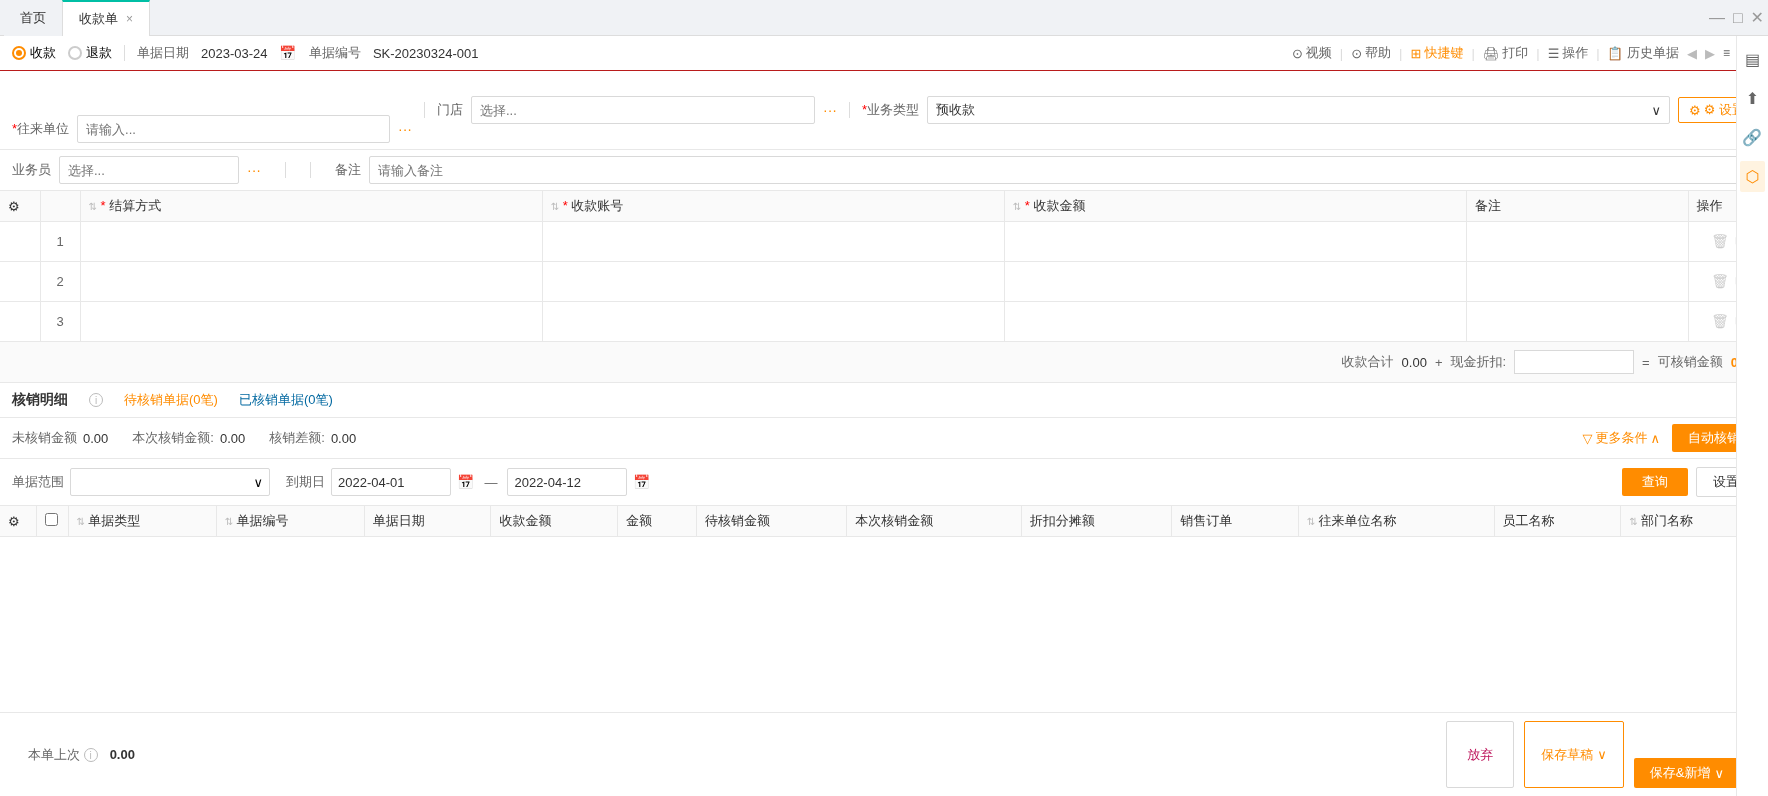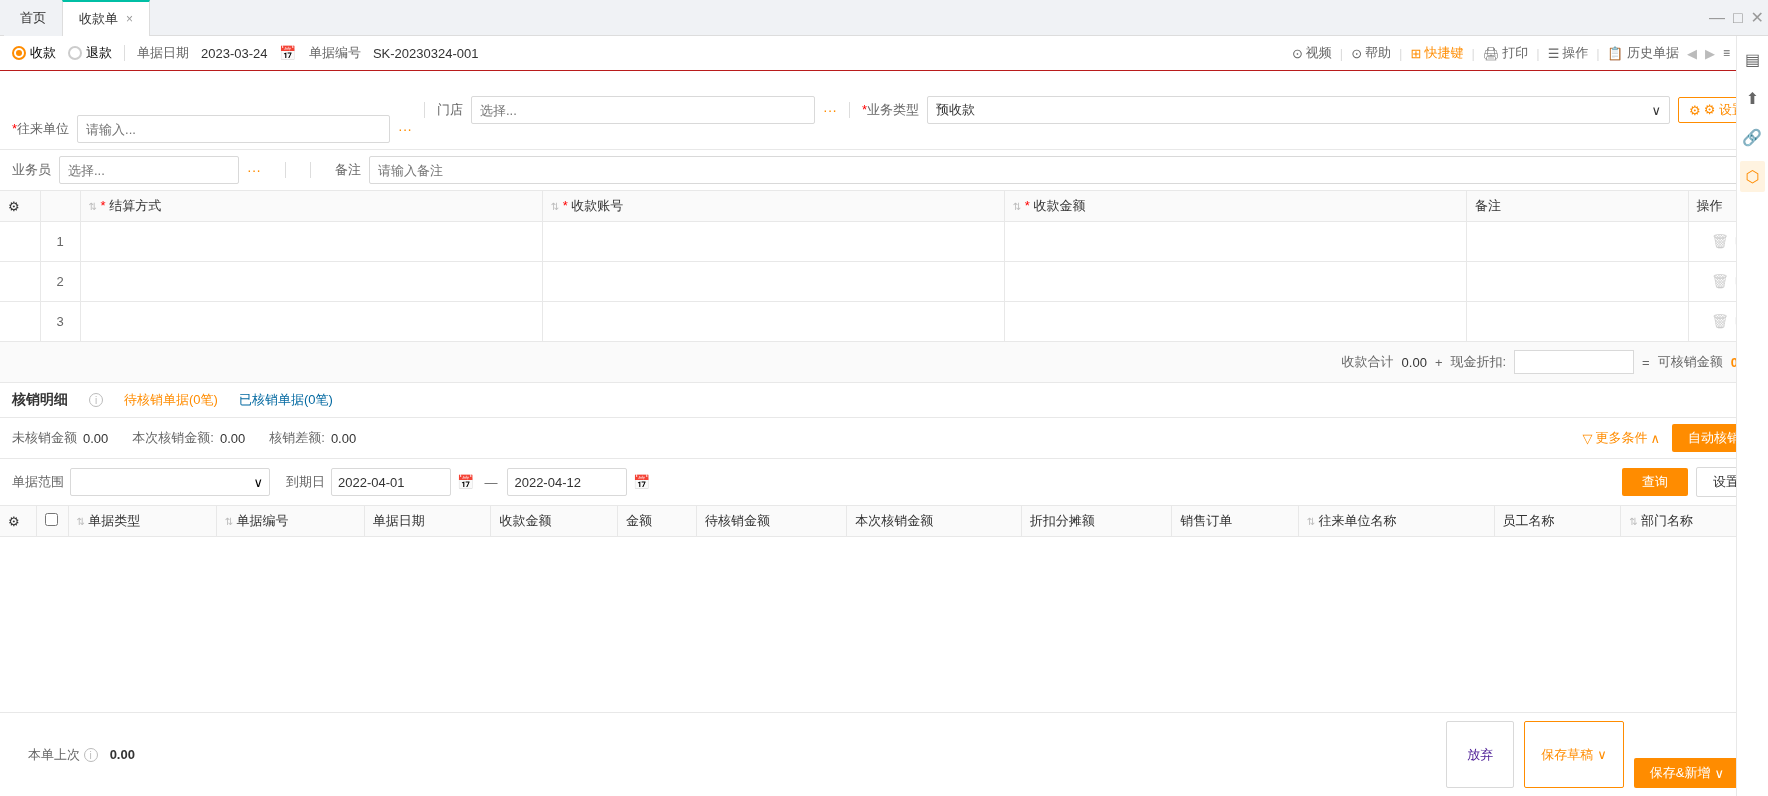--- a/index.html
+++ b/index.html
@@ -143,21 +143,21 @@
     .bottom-table th:last-child { border-right: none; }
 
     
     .footer {
       display: flex; align-items: center; padding: 8px 28px; border-top: 1px solid #e8e8e8;
       background: #fff; gap: 12px;
     }
     .footer-label { color: #666; font-size: 13px; }
     .footer-value { color: #333; font-size: 13px; font-weight: bold; }
     .footer-right { margin-left: auto; display: flex; gap: 10px; }
-    .btn-abandon { background: #fff; border: 1px solid #d9d9d9; color: #4c1d95; padding: 6px 20px; border-radius: 2px; cursor: pointer; font-size: 13px; }
+    .btn-abandon { background: #fff; border: 1px solid #d9d9d9; color: #be185d; padding: 6px 20px; border-radius: 2px; cursor: pointer; font-size: 13px; }
     .btn-save-draft {
       background: #fff; border: 1px solid #ff8c00; color: #ff8c00; padding: 6px 16px;
       border-radius: 2px; cursor: pointer; font-size: 13px; display: flex; align-items: center; gap: 4px;
     }
     .btn-save-new {
       background: #ff8c00; color: #fff; border: none; padding: 6px 16px;
       border-radius: 2px; cursor: pointer; font-size: 13px; display: flex; align-items: center; gap: 4px; margin-top: 37px;
     }
 
     

